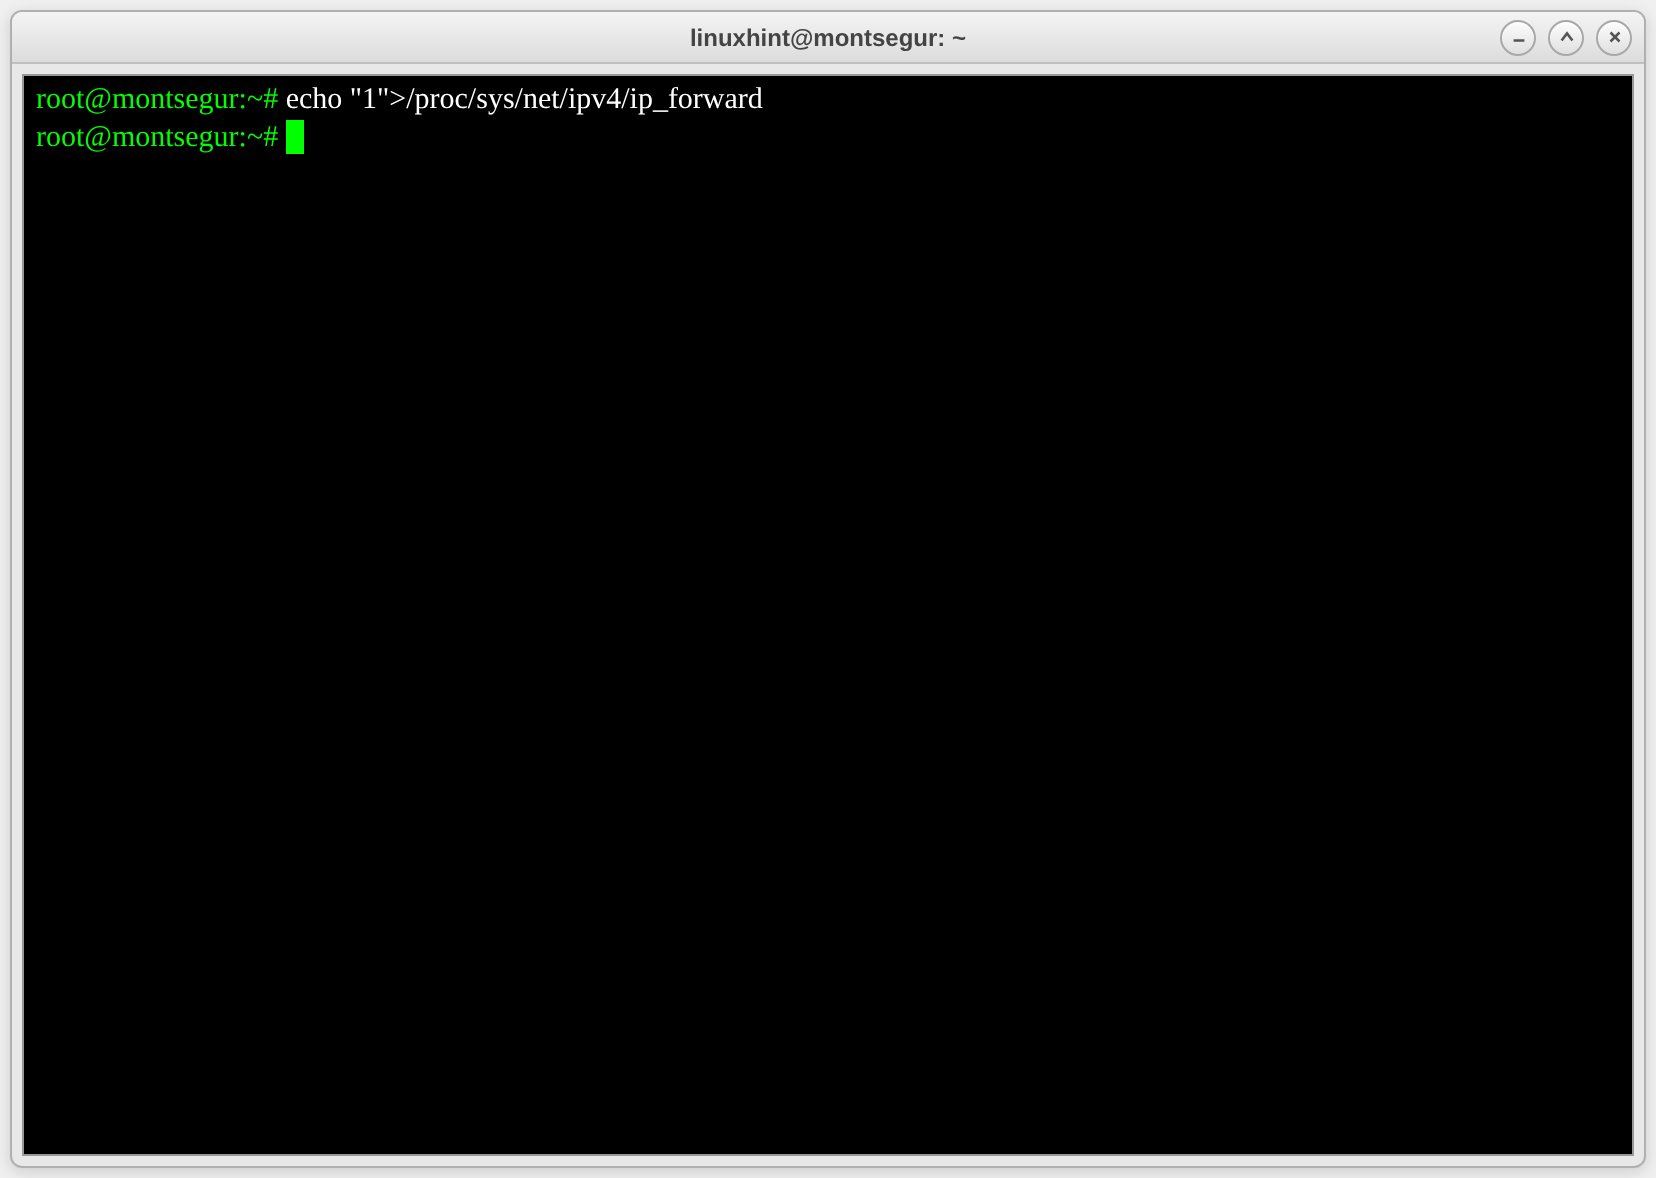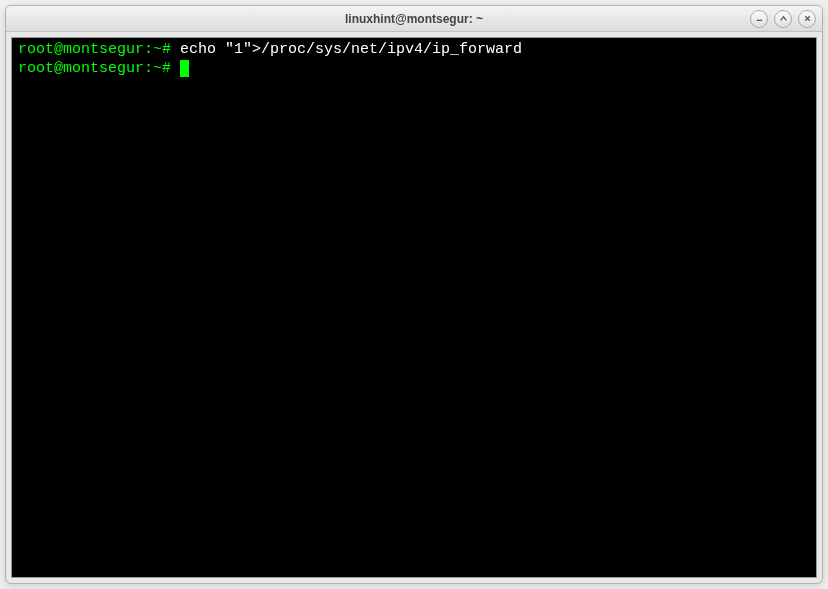--- a/index.html
+++ b/index.html
@@ -70,21 +70,21 @@
     .window-btn svg {
       width: 9px;
       height: 9px;
     }
     
     .terminal {
       flex: 1;
       background: #000;
       margin: 5px;
       padding: 3px 6px;
-      font-family: Liberation Mono, monospace;
+      font-family: Liberation Serif, serif;
       font-size: 15px;
       line-height: 1.25;
       overflow: hidden;
       white-space: pre;
       border: 1px solid #999;
     }
     
     .prompt {
       color: #00ff00;
     }

